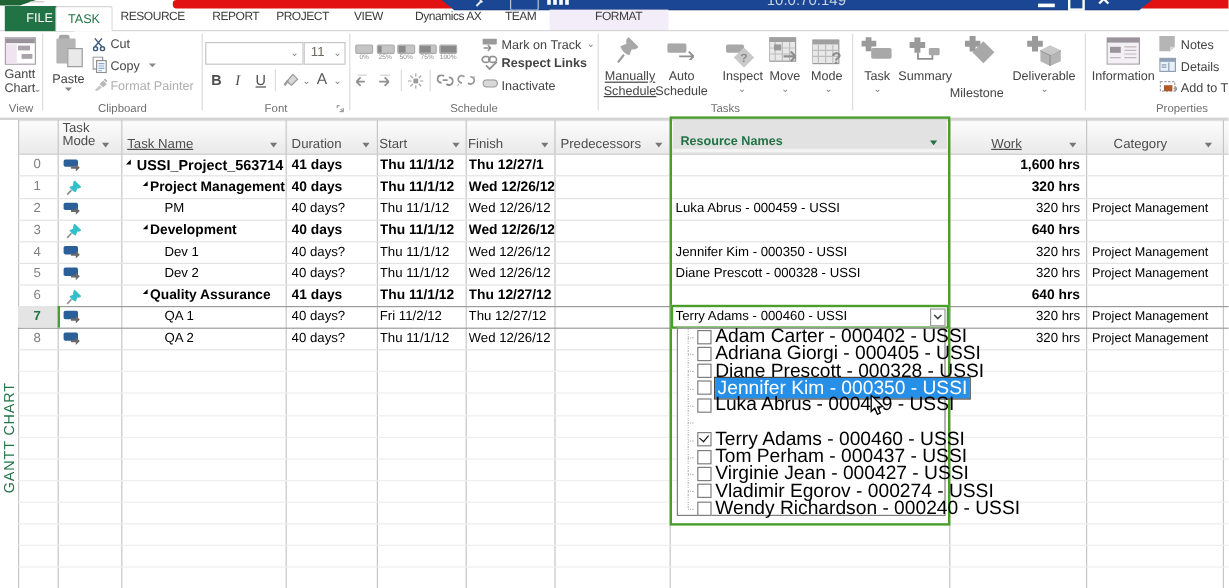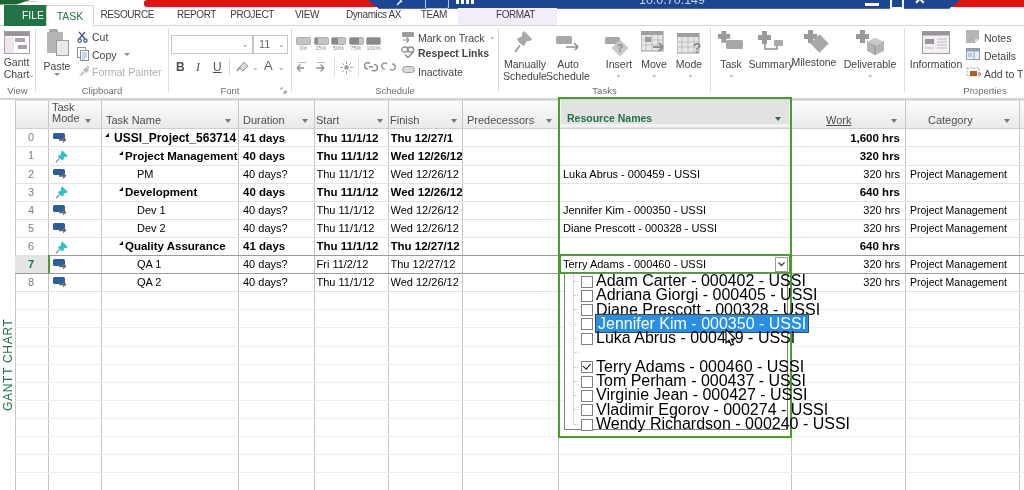--- a/index.html
+++ b/index.html
@@ -214,34 +214,34 @@
   <div class="rtx" style="left:418px;top:47px;font-weight:bold;">Respect Links</div>
   <svg class="abs" style="left:402px;top:66px;" width="13" height="8" viewBox="0 0 13 8">
       <rect x="0.5" y="0.5" width="12" height="6" rx="3" fill="#d9d9d9" stroke="#9a9a9a"></rect>
     </svg>
   <div class="rtx" style="left:418px;top:66px;">Inactivate</div>
 
   <svg class="abs" style="left:513px;top:30px;" width="21" height="24" viewBox="0 0 21 24">
       <path d="M11 1 L19 9 C18 11 15.5 11.5 13.5 11 L11.5 16 C8 15 5 12 4 8.5 L9 6.5 C8.5 4 9 2 11 1Z" fill="#a8a8a8"></path>
       <path d="M7 15.5 L2 22" stroke="#9a9a9a" stroke-width="1.8"></path>
     </svg>
-  <div class="rtxc" style="left:496px;top:58px;width:58px;">Manually<br>Schedule</div>
+  <div class="rtxc" style="left:496px;top:58px;width:58px;text-decoration:underline;">Manually<br>Schedule</div>
   <svg class="abs" style="left:556px;top:36px;" width="26" height="14" viewBox="0 0 26 14">
       <rect x="0" y="0" width="16" height="8" rx="1.5" fill="#a8a8a8"></rect>
       <path d="M10 11 h12 M22 11 l-4-4 M22 11 l-4 4" stroke="#8f8f8f" stroke-width="1.6" fill="none"></path>
     </svg>
   <div class="rtxc" style="left:540px;top:58px;width:56px;">Auto<br>Schedule</div>
 
   <svg class="abs" style="left:605px;top:36px;" width="28" height="20" viewBox="0 0 28 20">
       <rect x="0" y="1" width="15" height="7" rx="1.5" fill="#a8a8a8"></rect>
       <path d="M16 14 l-4-4 5-2z" fill="#b5b5b5"></path>
       <rect x="9" y="6" width="12" height="12" transform="rotate(45 15 12)" fill="#c9c9c9"></rect>
       <text x="15" y="16" font-size="10" fill="#8a8a8a" text-anchor="middle" font-weight="bold">?</text>
     </svg>
-  <div class="rtxc" style="left:594px;top:58px;width:50px;">Insert</div>
+  <div class="rtxc" style="left:594px;top:58px;width:50px;">Inspect</div>
   <div class="chev" style="left:615px;top:72px;">⌄</div>
 
   <svg class="abs" style="left:641px;top:31px;" width="27" height="25" viewBox="0 0 27 25">
       <rect x="0" y="0" width="22" height="20" fill="#e8e8e8" stroke="#9a9a9a"></rect>
       <rect x="0" y="0" width="22" height="4" fill="#a0a0a0"></rect>
       <g stroke="#bdbdbd">
         <path d="M0 9 h22 M0 14 h22 M5 4 v16 M11 4 v16 M17 4 v16"></path>
       </g>
       <rect x="4" y="6" width="6" height="5" fill="#9a9a9a"></rect>
       <path d="M12 16 h10 M22 16 l-4-4 M22 16 l-4 4" stroke="#8f8f8f" stroke-width="1.8" fill="none"></path>
@@ -269,21 +269,21 @@
   <svg class="abs" style="left:757px;top:31px;" width="28" height="21" viewBox="0 0 28 21">
       <path d="M5 0 h5 v4 h4 v5 h-4 v4 h-5 v-4 h-4 v-5 h4 z" fill="#9a9a9a"></path>
       <path d="M8 13 v5 h12 v-4" stroke="#8f8f8f" stroke-width="1.5" fill="none"></path>
       <rect x="17" y="9" width="9" height="6" rx="1" fill="#a8a8a8"></rect>
     </svg>
   <div class="rtxc" style="left:746px;top:58px;width:50px;">Summary</div>
   <svg class="abs" style="left:804px;top:30px;" width="28" height="25" viewBox="0 0 28 25">
       <path d="M4 0 h5 v4 h4 v5 h-4 v4 h-5 v-4 h-4 v-5 h4 z" fill="#9a9a9a"></path>
       <rect x="9" y="7" width="13" height="13" transform="rotate(45 15.5 13.5)" fill="#a8a8a8"></rect>
     </svg>
-  <div class="rtxc" style="left:790px;top:56px;width:48px;">Milestone</div>
+  <div class="rtxc" style="left:790px;top:72px;width:48px;">Milestone</div>
   <svg class="abs" style="left:855px;top:30px;" width="31" height="25" viewBox="0 0 31 25">
       <path d="M5 0 h5 v4 h4 v5 h-4 v4 h-5 v-4 h-4 v-5 h4 z" fill="#9a9a9a"></path>
       <path d="M12 12 l8-4 9 4 v9 l-9 4 -8-4 z" fill="#b5b5b5"></path>
       <path d="M12 12 l8 4 9-4 M20 16 v13" stroke="#8f8f8f" fill="none"></path>
       <path d="M12 12 l8-4 9 4 -8 4z" fill="#c9c9c9"></path>
     </svg>
   <div class="rtxc" style="left:838px;top:58px;width:64px;">Deliverable</div>
   <div class="chev" style="left:867px;top:72px;">⌄</div>
 
   <svg class="abs" style="left:922px;top:31px;" width="28" height="23" viewBox="0 0 28 23">
@@ -325,21 +325,21 @@
   <div class="v" style="left:313.5px;top:100px;height:390px;"></div>
   <div class="v" style="left:387.5px;top:100px;height:390px;"></div>
   <div class="v" style="left:461.5px;top:100px;height:390px;"></div>
   <div class="v" style="left:558px;top:100px;height:390px;"></div>
   <div class="v" style="left:790.5px;top:100px;height:390px;"></div>
   <div class="v" style="left:904.5px;top:100px;height:390px;"></div>
   <div class="v" style="left:1019px;top:100px;height:390px;"></div>
 
   <div class="hdrtxt" style="left:52px;top:102px;">Task<br>Mode</div>
   <div class="arr" style="left:85px;top:119px;"></div>
-  <div class="hdrtxt" style="left:106px;top:115px;">Task Name</div>
+  <div class="hdrtxt" style="left:106px;top:115px;text-decoration:underline;">Task Name</div>
   <div class="arr" style="left:225px;top:119px;"></div>
   <div class="hdrtxt" style="left:243px;top:115px;">Duration</div>
   <div class="arr" style="left:302px;top:119px;"></div>
   <div class="hdrtxt" style="left:316px;top:115px;">Start</div>
   <div class="arr" style="left:377px;top:119px;"></div>
   <div class="hdrtxt" style="left:390px;top:115px;">Finish</div>
   <div class="arr" style="left:451px;top:119px;"></div>
   <div class="hdrtxt" style="left:467px;top:115px;">Predecessors</div>
   <div class="arr" style="left:546px;top:119px;"></div>
   <div class="hdrtxt" style="left:826px;top:115px;text-decoration:underline;">Work</div>

